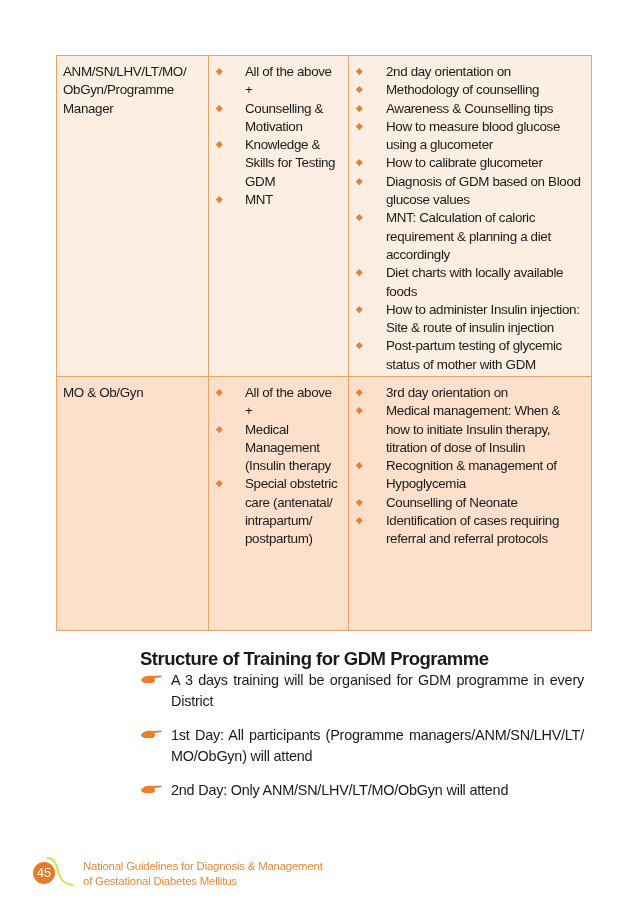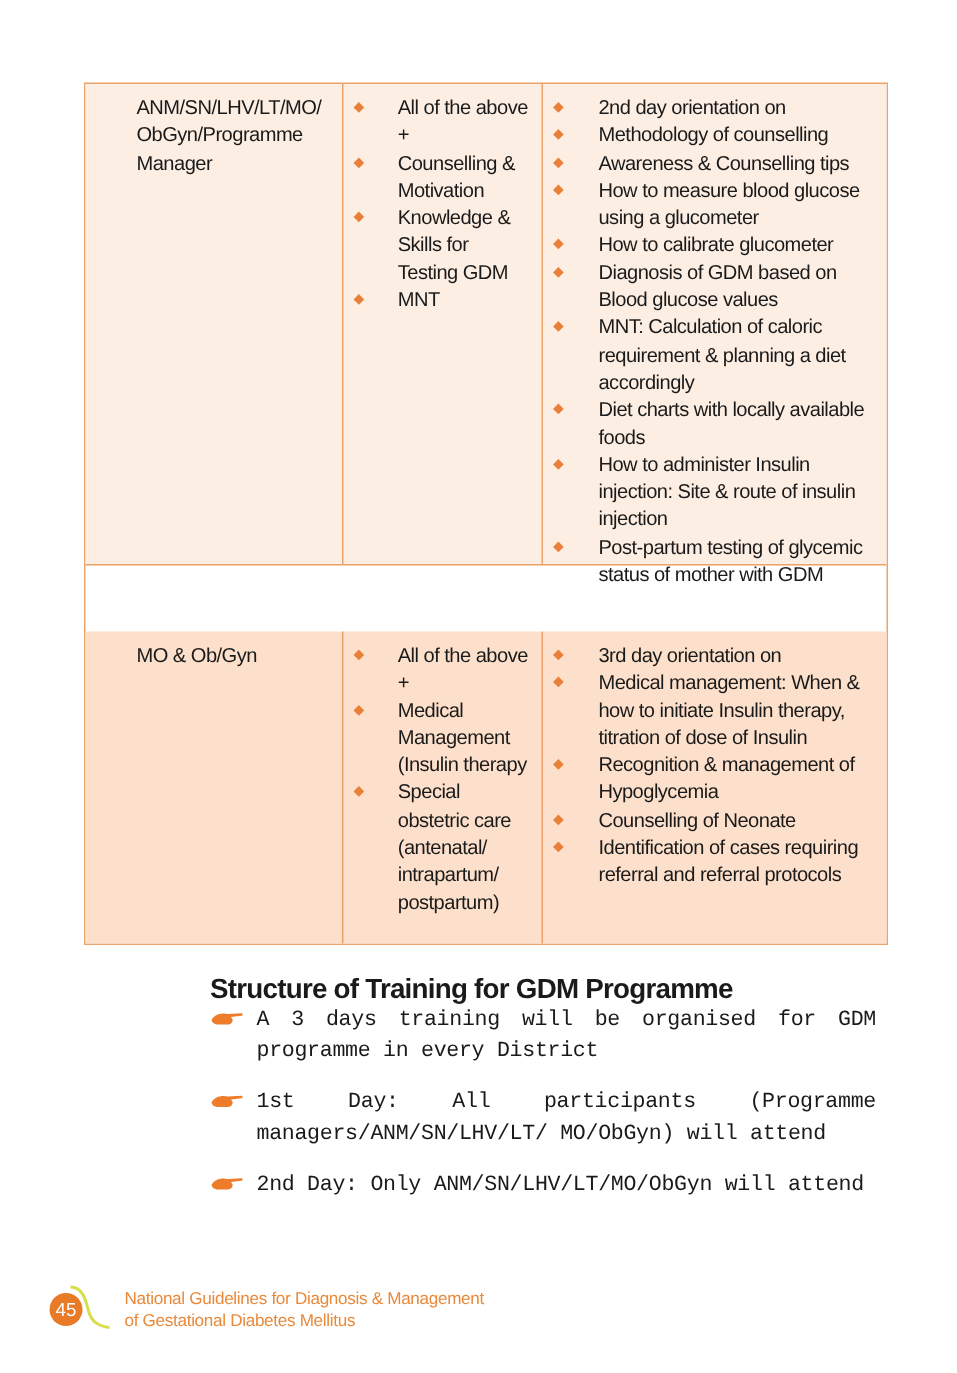--- a/index.html
+++ b/index.html
@@ -5,42 +5,42 @@
   html, body { margin: 0; padding: 0; }
   body {
     width: 638px; height: 915px; background: #ffffff; position: relative; overflow: hidden;
     font-family: "Liberation Sans Narrow", "Liberation Sans", sans-serif;
     color: #1a1a1a;
   }
   .table {
     position: absolute; left: 56px; top: 55px; width: 534px;
     border: 1px solid #e9a36b; border-collapse: collapse;
   }
-  .row { display: flex; border-bottom: 1px solid #e9a36b; padding-left: 28px; }
+  .row { display: flex; border-bottom: 1px solid #e9a36b; }
   .row:last-child { border-bottom: none; }
   .row.r1 { background: #fdeee3; height: 320px; }
-  .row.r2 { background: #fde0cb; height: 208px; margin-top: 44px; }
+  .row.r2 { background: #fde0cb; height: 253px; }
   .cell { box-sizing: border-box; padding: 7px 6px 0 6px; font-size: 13.4px; line-height: 18.3px; letter-spacing: -0.35px; }
   .c1 { width: 152px; border-right: 1px solid #e9a36b; }
   .c2 { width: 140px; border-right: 1px solid #e9a36b; padding-left: 6px; }
   .c3 { width: 242px; padding-left: 6px; }
   .c1 .who { white-space: pre-line; }
   ul.bul { list-style: none; margin: 0; padding: 0; }
   ul.bul li { position: relative; padding-left: 30px; }
   .c3 ul.bul li { padding-left: 31px; }
   .diamond {
     position: absolute; left: 2px; top: 6px; width: 4.5px; height: 4.5px;
     background: #e8803a; transform: rotate(45deg);
   }
   .heading {
     position: absolute; left: 140px; top: 648px;
     font-size: 18.5px; font-weight: bold; letter-spacing: -0.5px; color: #1a1a1a;
   }
   .points { position: absolute; left: 140px; top: 670px; width: 444px; }
-  .point { position: relative; padding-left: 31px; font-size: 14.4px; line-height: 20.5px; margin-bottom: 14px; text-align: justify; letter-spacing: -0.2px; font-family: Liberation Mono, monospace; }
+  .point { position: relative; padding-left: 31px; font-size: 14.4px; line-height: 20.5px; margin-bottom: 14px; text-align: justify; letter-spacing: -0.2px; }
   .hand { position: absolute; left: 0; top: 3px; width: 22px; height: 12px; }
   .footer { position: absolute; left: 33px; top: 856px; }
   .pagenum {
     position: absolute; left: 0; top: 6px; width: 22px; height: 22px; border-radius: 50%;
     background: #ea7b26; color: #fff; font-size: 12.5px; line-height: 22px; text-align: center;
   }
   .swoosh { position: absolute; left: 8px; top: 0; width: 40px; height: 36px; }
   .foot-text {
     position: absolute; left: 50px; top: 3px; width: 300px;
     color: #e9893a; font-size: 11.4px; line-height: 14.5px; letter-spacing: -0.2px;

